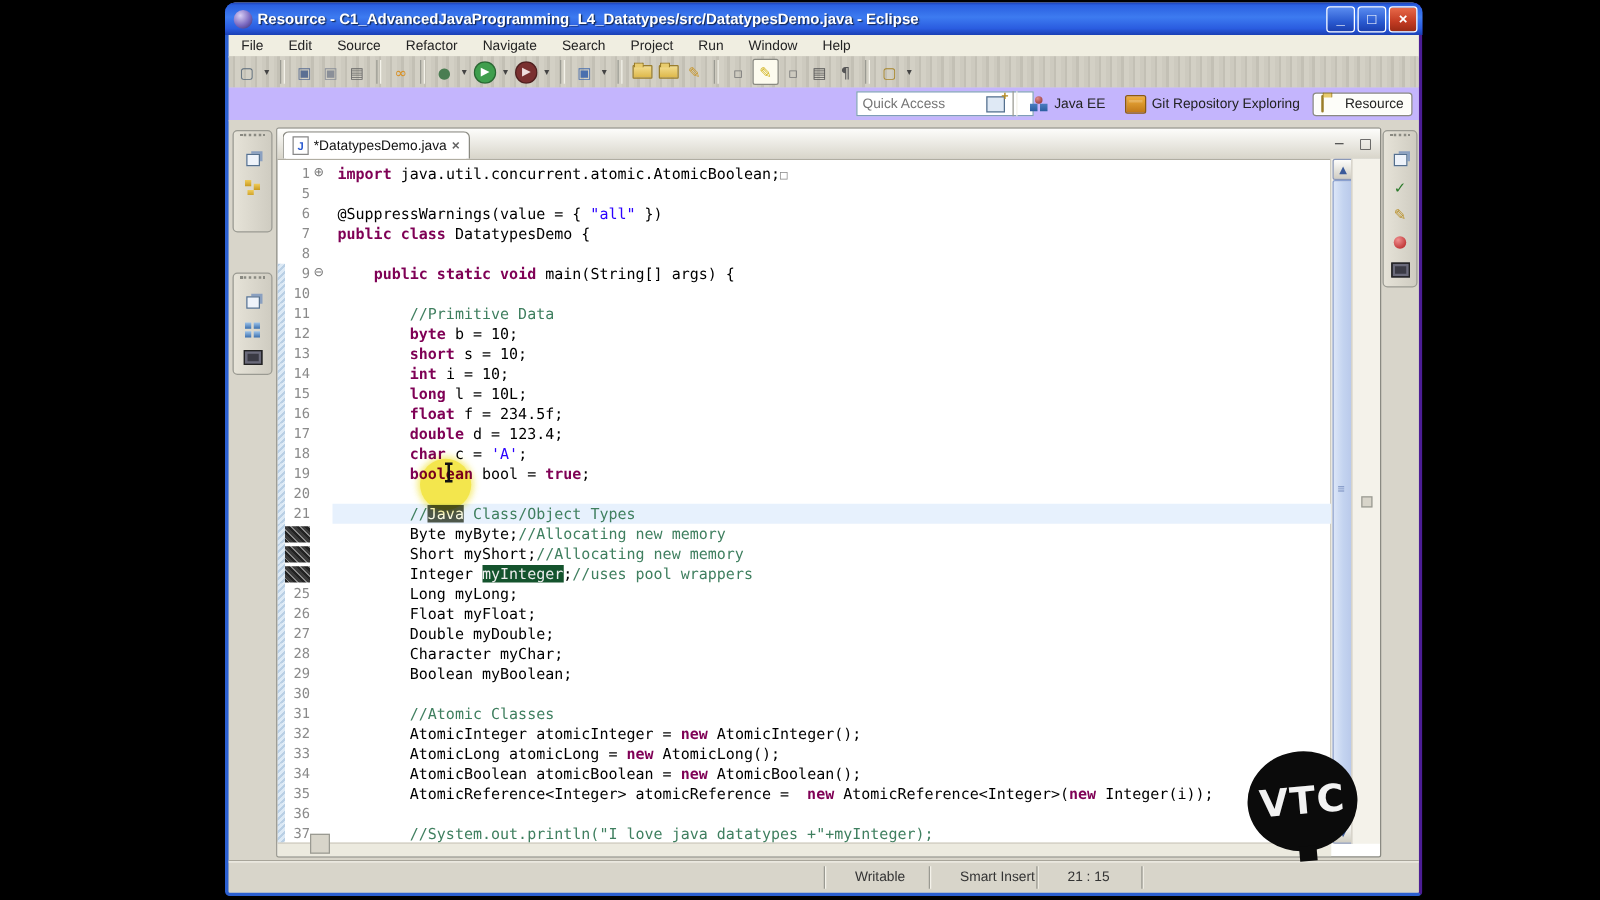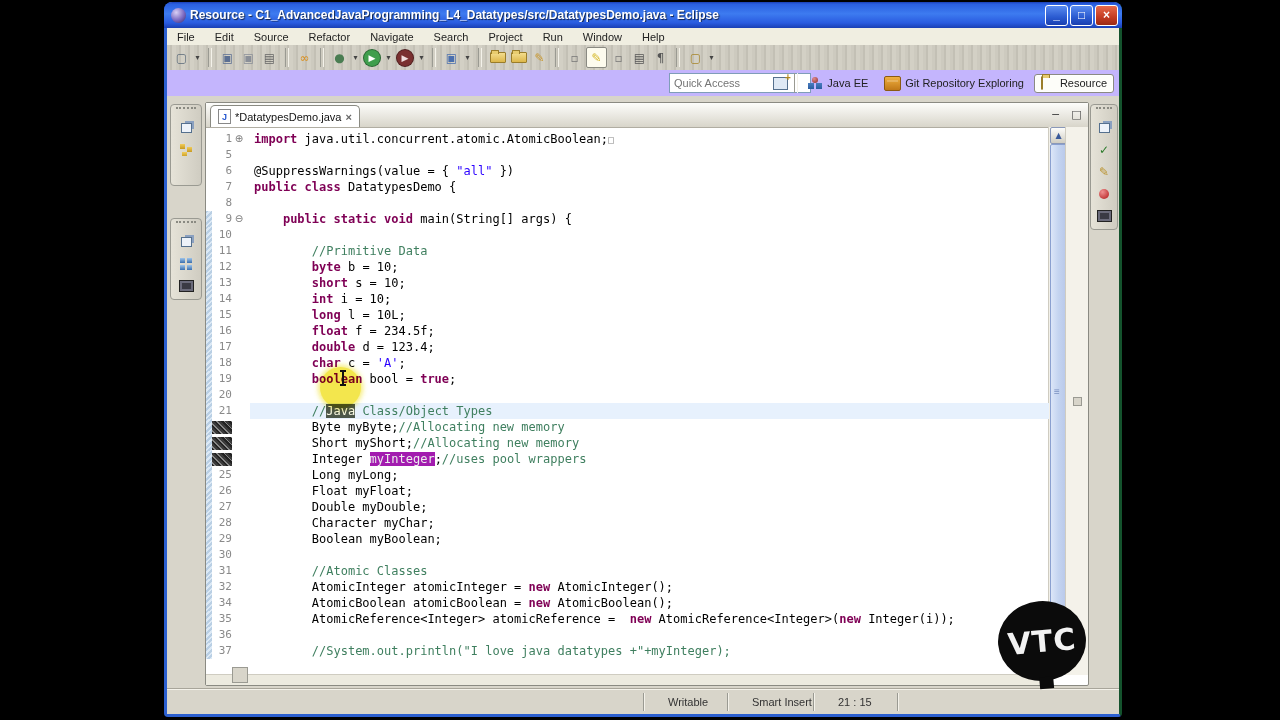--- a/index.html
+++ b/index.html
@@ -1,21 +1,21 @@
 <!DOCTYPE html>
 <html><head>
 <meta charset="utf-8">
 <style>
   html,body{margin:0;padding:0;background:#000;width:1280px;height:720px;overflow:hidden;
     font-family:"Liberation Sans",sans-serif;}
   #stage{position:relative;width:1280px;height:720px;background:#000;}
 
   
-  .window{position:absolute;left:164px;top:2px;width:952px;height:712px;
-    background:#d8d5ca;border-left:3px solid #2b5fd0;border-right:3px solid #14532d;
+  .window{position:absolute;left:180px;top:2px;width:952px;height:712px;
+    background:#d8d5ca;border-left:3px solid #2b5fd0;border-right:3px solid #4c1d95;
     border-bottom:3px solid #2b5fd0;border-radius:8px 8px 4px 4px;}
   .titlebar{position:absolute;left:-3px;top:0;right:-3px;height:26px;border-radius:8px 8px 0 0;
     background:linear-gradient(#1a3fb4 0%,#2a5fe0 8%,#3d7bf0 45%,#2a5ce0 80%,#1a3fb4 100%);
     display:flex;align-items:center;padding:0 4px;box-sizing:border-box;}
   .app-icon{width:15px;height:15px;border-radius:50%;margin:0 4px 0 3px;flex:none;
     background:radial-gradient(circle at 35% 30%,#d8cff5,#7a68c0 55%,#352a66);}
   .title-text{color:#fff;font-weight:bold;font-size:12px;white-space:nowrap;overflow:hidden;
     text-shadow:1px 1px 1px rgba(0,0,0,.7);flex:1;}
   .winbtns{display:flex;gap:2px;flex:none;}
   .winbtn{width:21px;height:19px;border:1px solid #fff;border-radius:3px;color:#fff;
@@ -123,21 +123,21 @@
   .fold{display:inline-block;width:14px;text-align:center;color:#777;font-size:10px;
     font-family:"DejaVu Sans",sans-serif;}
   .txt{flex:1;padding-left:4px;position:relative;z-index:1;}
   .crow.cur .txt{background:#e7f1fd;}
   .sg-k{color:#7f0055;font-weight:bold;}
   .sg-c{color:#3f7f5f;}
   .sg-s{color:#2a00ff;}
   .sg-p{color:#000;}
   .sg-bx{color:#888;font-size:10px;}
   .sg-sel{background:#4d574a;color:#fbfbe8;}
-  .sg-occ{background:#a21caf;color:#ededed;}
+  .sg-occ{background:#14532d;color:#ededed;}
 
   .cursor-circle{position:absolute;left:114px;top:264px;width:41px;height:41px;border-radius:50%;
     background:#f2e43e;mix-blend-mode:multiply;opacity:.92;z-index:2;
     box-shadow:0 0 5px 2px rgba(242,228,62,.75);}
   .ibeam{position:absolute;left:136px;top:268px;width:2px;height:14px;background:#111;z-index:3;}
   .ibeam:before,.ibeam:after{content:"";position:absolute;left:-2px;width:6px;height:2px;background:#111;}
   .ibeam:before{top:-1px;} .ibeam:after{bottom:-1px;}
 
   .vscroll{position:absolute;right:22px;top:24px;bottom:10px;width:17px;background:#f2f0e8;
     border-left:1px solid #cfccc1;}
@@ -347,20 +347,21 @@
             <div class="crow"><span class="gut diff"><span class="ln noise">23</span><span class="fold"></span></span><span class="txt"><span class="sg-p">        Short myShort;</span><span class="sg-c">//Allocating new memory</span></span></div>
             <div class="crow"><span class="gut diff"><span class="ln noise">24</span><span class="fold"></span></span><span class="txt"><span class="sg-p">        Integer </span><span class="sg-occ">myInteger</span><span class="sg-p">;</span><span class="sg-c">//uses pool wrappers</span></span></div>
             <div class="crow"><span class="gut diff"><span class="ln">25</span><span class="fold"></span></span><span class="txt"><span class="sg-p">        Long myLong;</span></span></div>
             <div class="crow"><span class="gut diff"><span class="ln">26</span><span class="fold"></span></span><span class="txt"><span class="sg-p">        Float myFloat;</span></span></div>
             <div class="crow"><span class="gut diff"><span class="ln">27</span><span class="fold"></span></span><span class="txt"><span class="sg-p">        Double myDouble;</span></span></div>
             <div class="crow"><span class="gut diff"><span class="ln">28</span><span class="fold"></span></span><span class="txt"><span class="sg-p">        Character myChar;</span></span></div>
             <div class="crow"><span class="gut diff"><span class="ln">29</span><span class="fold"></span></span><span class="txt"><span class="sg-p">        Boolean myBoolean;</span></span></div>
             <div class="crow"><span class="gut diff"><span class="ln">30</span><span class="fold"></span></span><span class="txt"></span></div>
             <div class="crow"><span class="gut diff"><span class="ln">31</span><span class="fold"></span></span><span class="txt"><span class="sg-c">        //Atomic Classes</span></span></div>
             <div class="crow"><span class="gut diff"><span class="ln">32</span><span class="fold"></span></span><span class="txt"><span class="sg-p">        AtomicInteger atomicInteger = </span><span class="sg-k">new</span><span class="sg-p"> AtomicInteger();</span></span></div>
+            <div class="crow"><span class="gut diff"><span class="ln">33</span><span class="fold"></span></span><span class="txt"><span class="sg-p">        AtomicLong atomicLong = </span><span class="sg-k">new</span><span class="sg-p"> AtomicLong();</span></span></div>
             <div class="crow"><span class="gut diff"><span class="ln">34</span><span class="fold"></span></span><span class="txt"><span class="sg-p">        AtomicBoolean atomicBoolean = </span><span class="sg-k">new</span><span class="sg-p"> AtomicBoolean();</span></span></div>
             <div class="crow"><span class="gut diff"><span class="ln">35</span><span class="fold"></span></span><span class="txt"><span class="sg-p">        AtomicReference&lt;Integer&gt; atomicReference =  </span><span class="sg-k">new</span><span class="sg-p"> AtomicReference&lt;Integer&gt;(</span><span class="sg-k">new</span><span class="sg-p"> Integer(i));</span></span></div>
             <div class="crow"><span class="gut diff"><span class="ln">36</span><span class="fold"></span></span><span class="txt"></span></div>
             <div class="crow"><span class="gut diff"><span class="ln">37</span><span class="fold"></span></span><span class="txt"><span class="sg-c">        //System.out.println("I love java datatypes +"+myInteger);</span></span></div>
           </div>
         <div class="cursor-circle"></div>
         <div class="ibeam"></div>
 
         <div class="vscroll">
           <div class="varrow up">▲</div>

